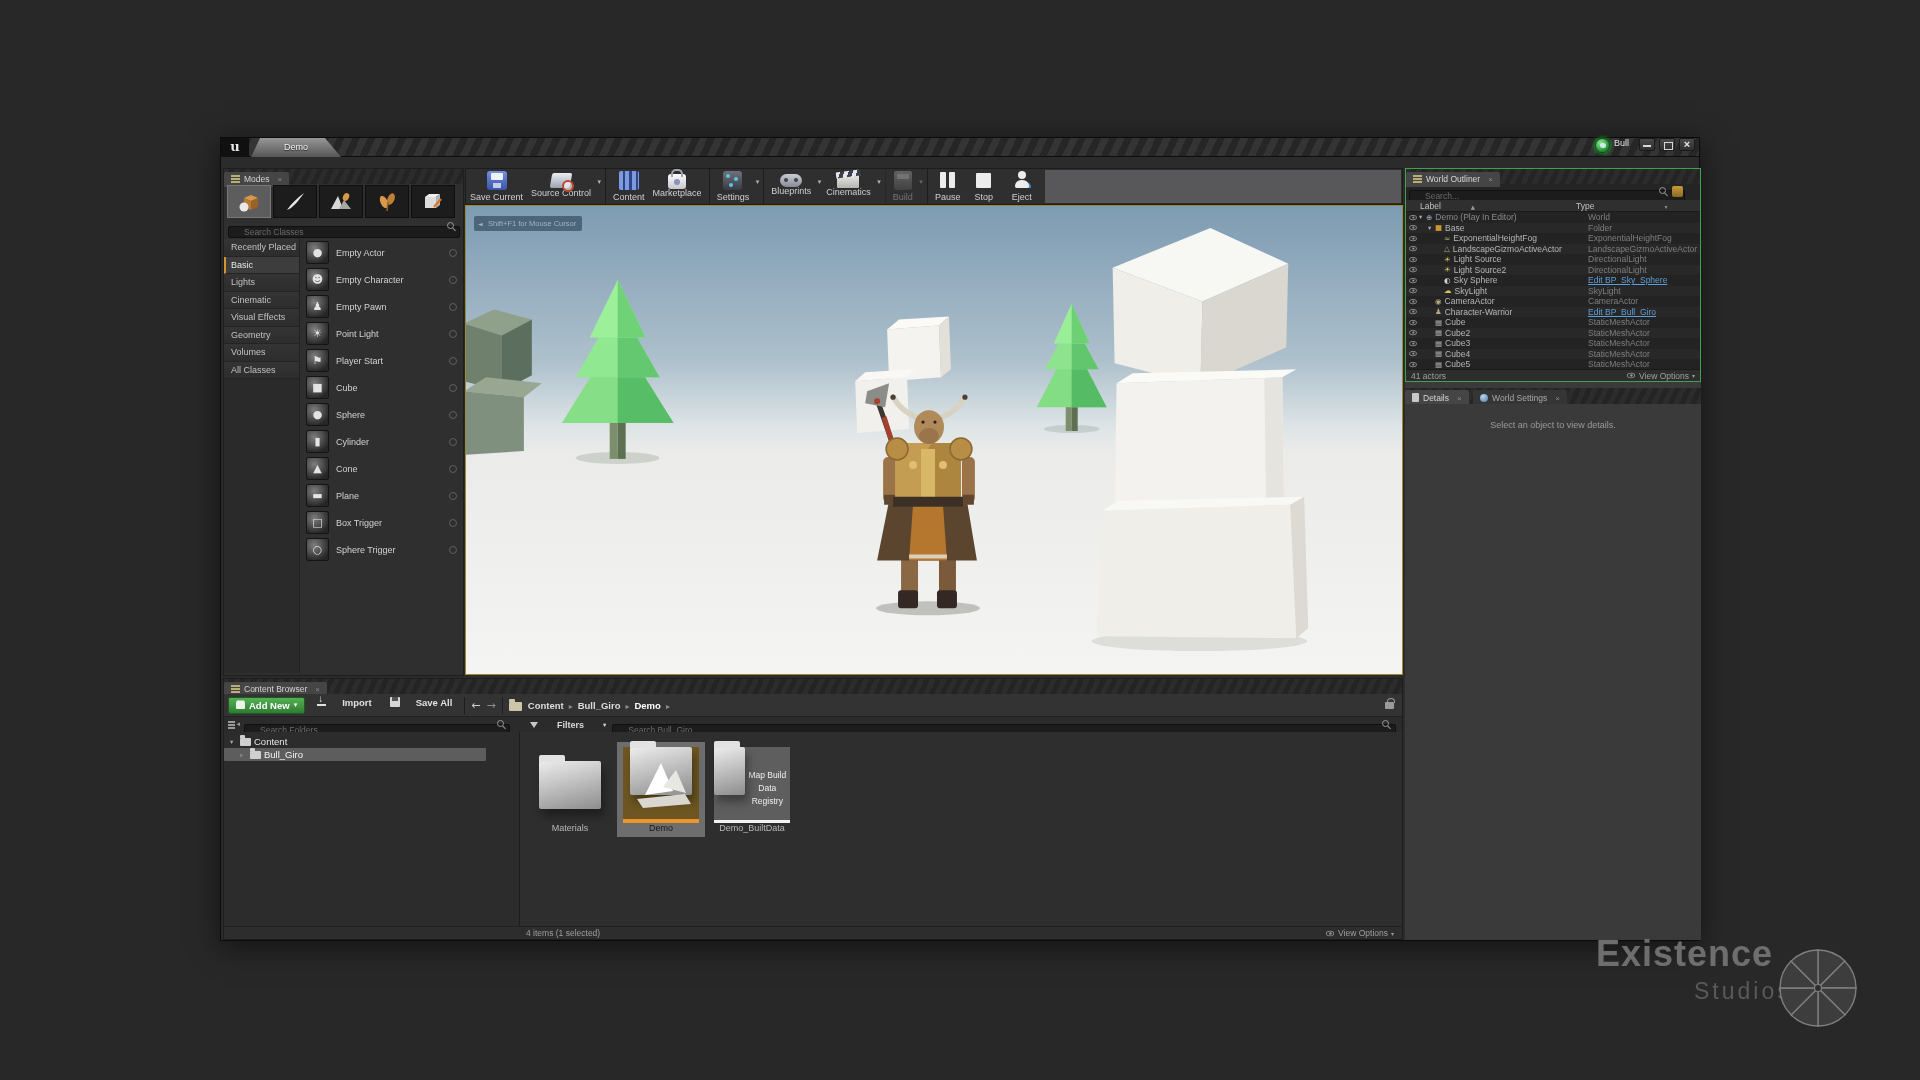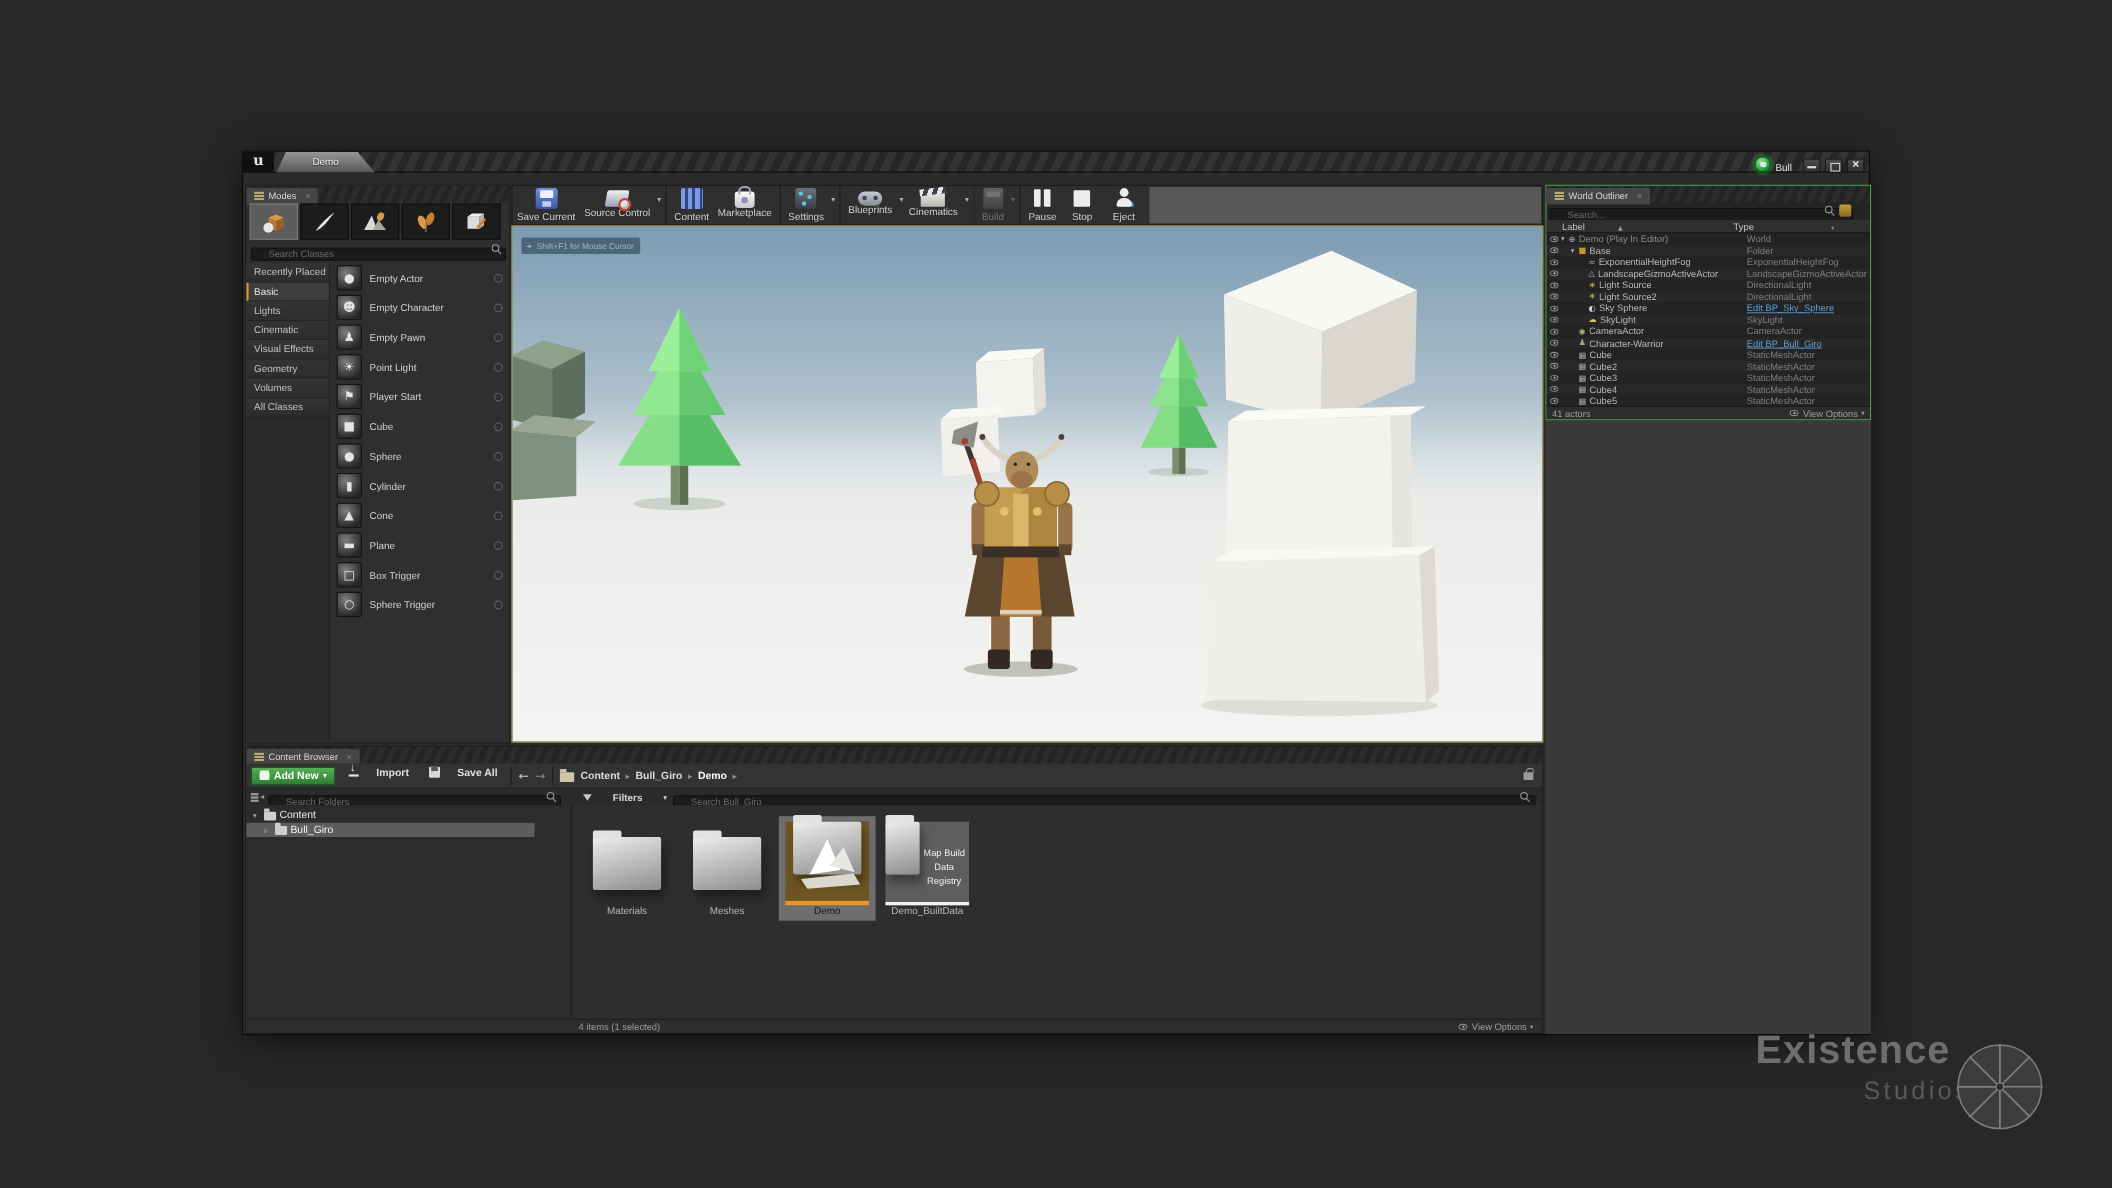--- a/index.html
+++ b/index.html
@@ -8,21 +8,21 @@
   #window{position:absolute;left:220px;top:137px;width:1480px;height:804px;background:#2b2b2b;
     border:1px solid #0b0b0b;box-shadow:0 6px 28px rgba(0,0,0,.55)}
   
   .titlebar{position:absolute;left:0;top:0;width:100%;height:19px;
     background:repeating-linear-gradient(115deg,#343434 0 7px,#262626 7px 14px);border-bottom:1px solid #0e0e0e}
   .ue-logo{position:absolute;left:0;top:0;width:28px;height:19px;background:#101010;color:#e8e8e8;
     font-family:"DejaVu Serif",serif;font-weight:bold;font-size:13px;text-align:center;line-height:18px}
   .title-tab{position:absolute;left:30px;top:0;width:90px;height:19px;
     clip-path:polygon(0 100%,9px 0,74px 0,90px 100%);background:linear-gradient(#979797,#565656);
     color:#f2f2f2;font-size:9px;text-align:center;line-height:19px;text-shadow:0 1px 1px #222}
-  .tb-right{position:absolute;right:4px;top:0;height:19px;display:flex;align-items:flex-end;gap:4px}
+  .tb-right{position:absolute;right:4px;top:0;height:19px;display:flex;align-items:flex-start;gap:4px}
   .badge{width:15px;height:15px;border-radius:50%;background:radial-gradient(circle at 35% 30%,#93e893,#1e8a30 72%);
     border:1px solid #0f5c1d;box-shadow:0 0 4px #1c2;position:relative}
   .badge::after{content:"";position:absolute;left:4px;top:4px;width:6px;height:5px;background:#dff3ff;border-radius:50% 50% 40% 60%;opacity:.85}
   .badge-label{color:#e0e0e0;font-size:9px;margin-right:6px}
   .wbtn{width:16px;height:13px;background:linear-gradient(#4a4a4a,#303030);border:1px solid #1a1a1a;border-radius:2px;position:relative}
   .wbtn.min::after{content:"";position:absolute;left:3px;right:3px;bottom:3px;height:2px;background:#d8d8d8}
   .wbtn.max::after{content:"";position:absolute;left:4px;top:3px;width:7px;height:6px;border:1.5px solid #d8d8d8}
   .wbtn.close::after{content:"×";position:absolute;left:0;right:0;top:-1px;text-align:center;color:#e8e8e8;font-size:11px;font-weight:bold}
   
   .menubar{position:absolute;left:0;top:19px;width:100%;height:12px;background:#101010;display:flex;align-items:center;
@@ -748,20 +748,37 @@
         </div>
         <div class="ol-foot">
           <span>41 actors</span>
           <span class="vo">
             <span class="eye"></span>
             <span>View Options</span>
           </span>
         </div>
       </div>
 
+      <div id="details">
+        <div class="tabrow">
+          <div class="ptab">
+            <span class="doc-ic"></span>
+            <span>Details</span>
+            <span class="tab-x"></span>
+          </div>
+          <div class="ptab dimtab">
+            <span class="globe-ic"></span>
+            <span>World Settings</span>
+            <span class="tab-x"></span>
+          </div>
+        </div>
+        <div class="d-body">
+          <span>Select an object to view details.</span>
+        </div>
+      </div>
     </div>
 
     <div id="cbrowser">
       <div class="tabrow">
         <div class="ptab">
           <span class="mini-ic"></span>
           <span>Content Browser</span>
           <span class="tab-x"></span>
         </div>
       </div>
@@ -827,27 +844,20 @@
       <div class="cb-assets">
 
           <div class="asset kind-folder">
             <span class="thumb">
               <span class="big-folder"></span>
 
             </span>
             <span class="asset-label">Materials</span>
           </div>
 
-          <div class="asset kind-folder">
-            <span class="thumb">
-              <span class="big-folder"></span>
-
-            </span>
-            <span class="asset-label">Meshes</span>
-          </div>
 
           <div class="asset selected kind-level">
             <span class="thumb">
               <span class="big-folder"></span>
               <svg class="level-art" width="76" height="76" viewBox="0 0 76 76">
                 <polygon points="22,48 38,16 50,44" fill="#ffffff"></polygon>
                 <polygon points="40,40 53,23 63,46" fill="#e8e8e2"></polygon>
                 <polygon points="14,52 62,47 68,57 20,61" fill="#d8d8d0"></polygon>
               </svg>
 

